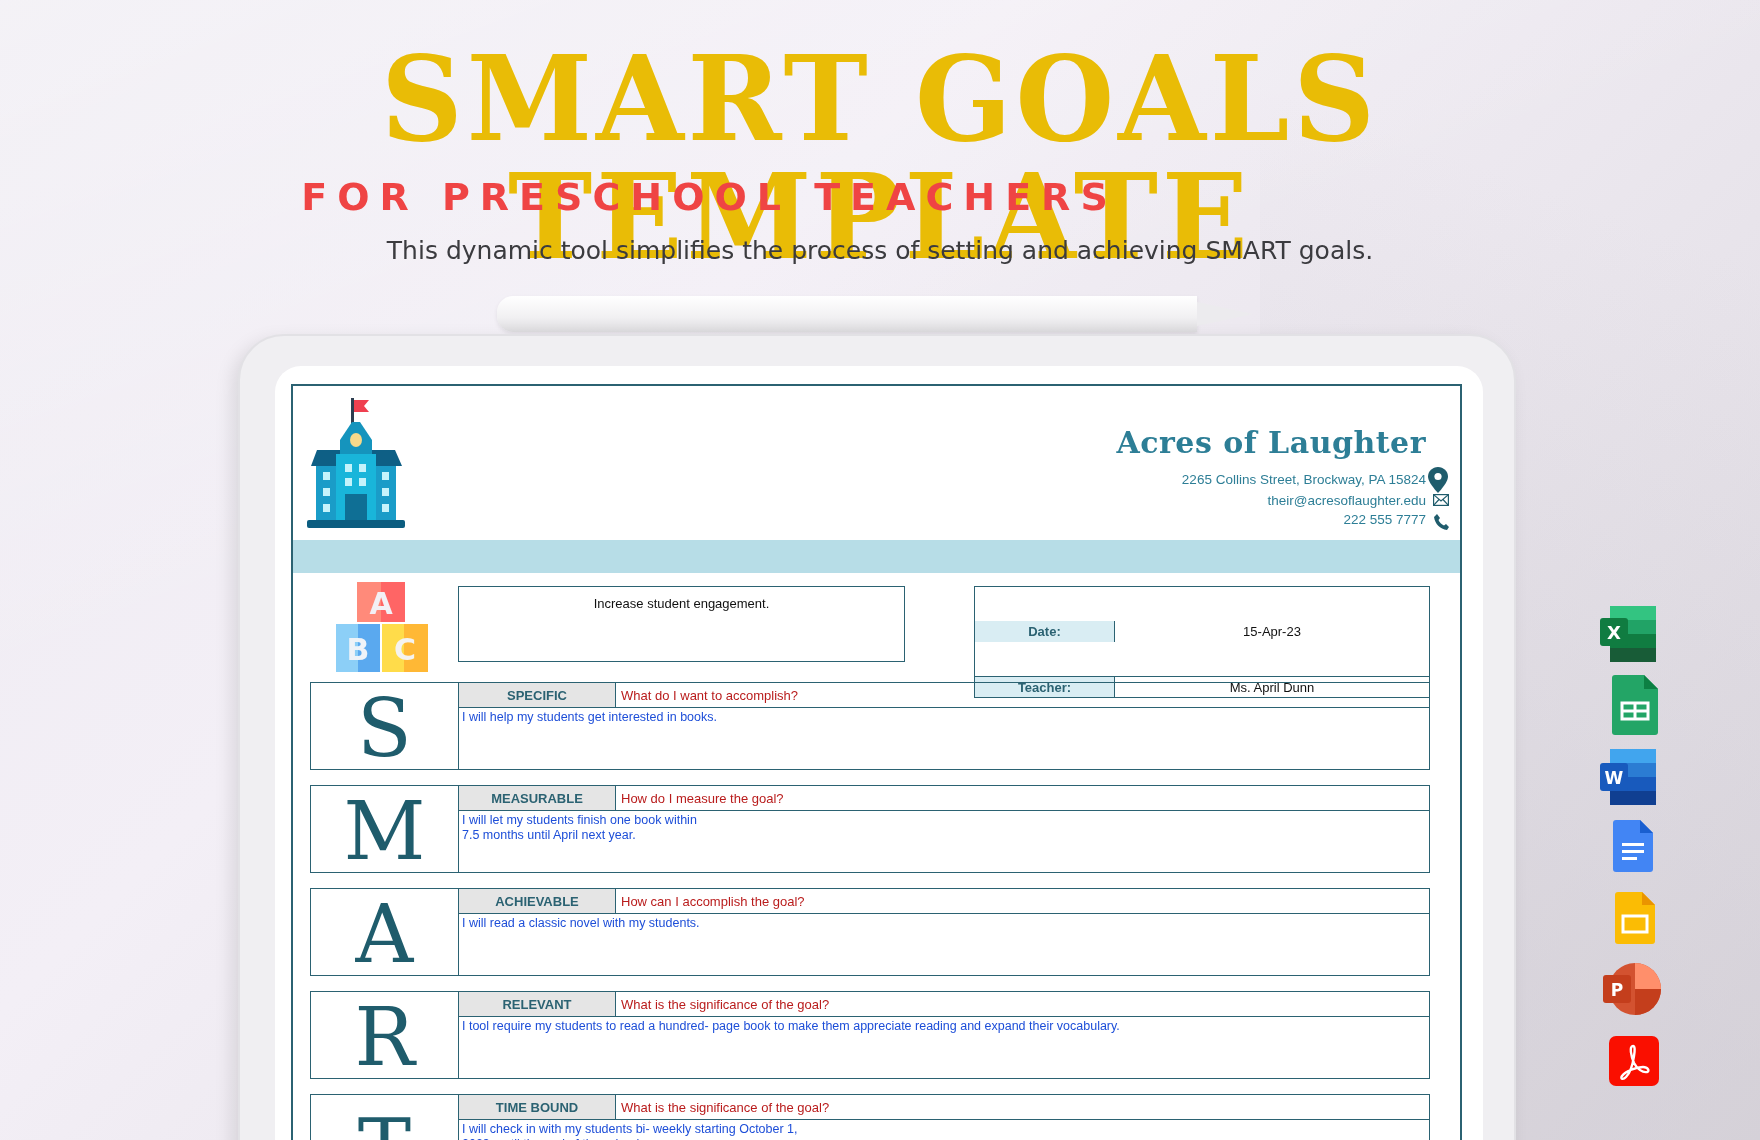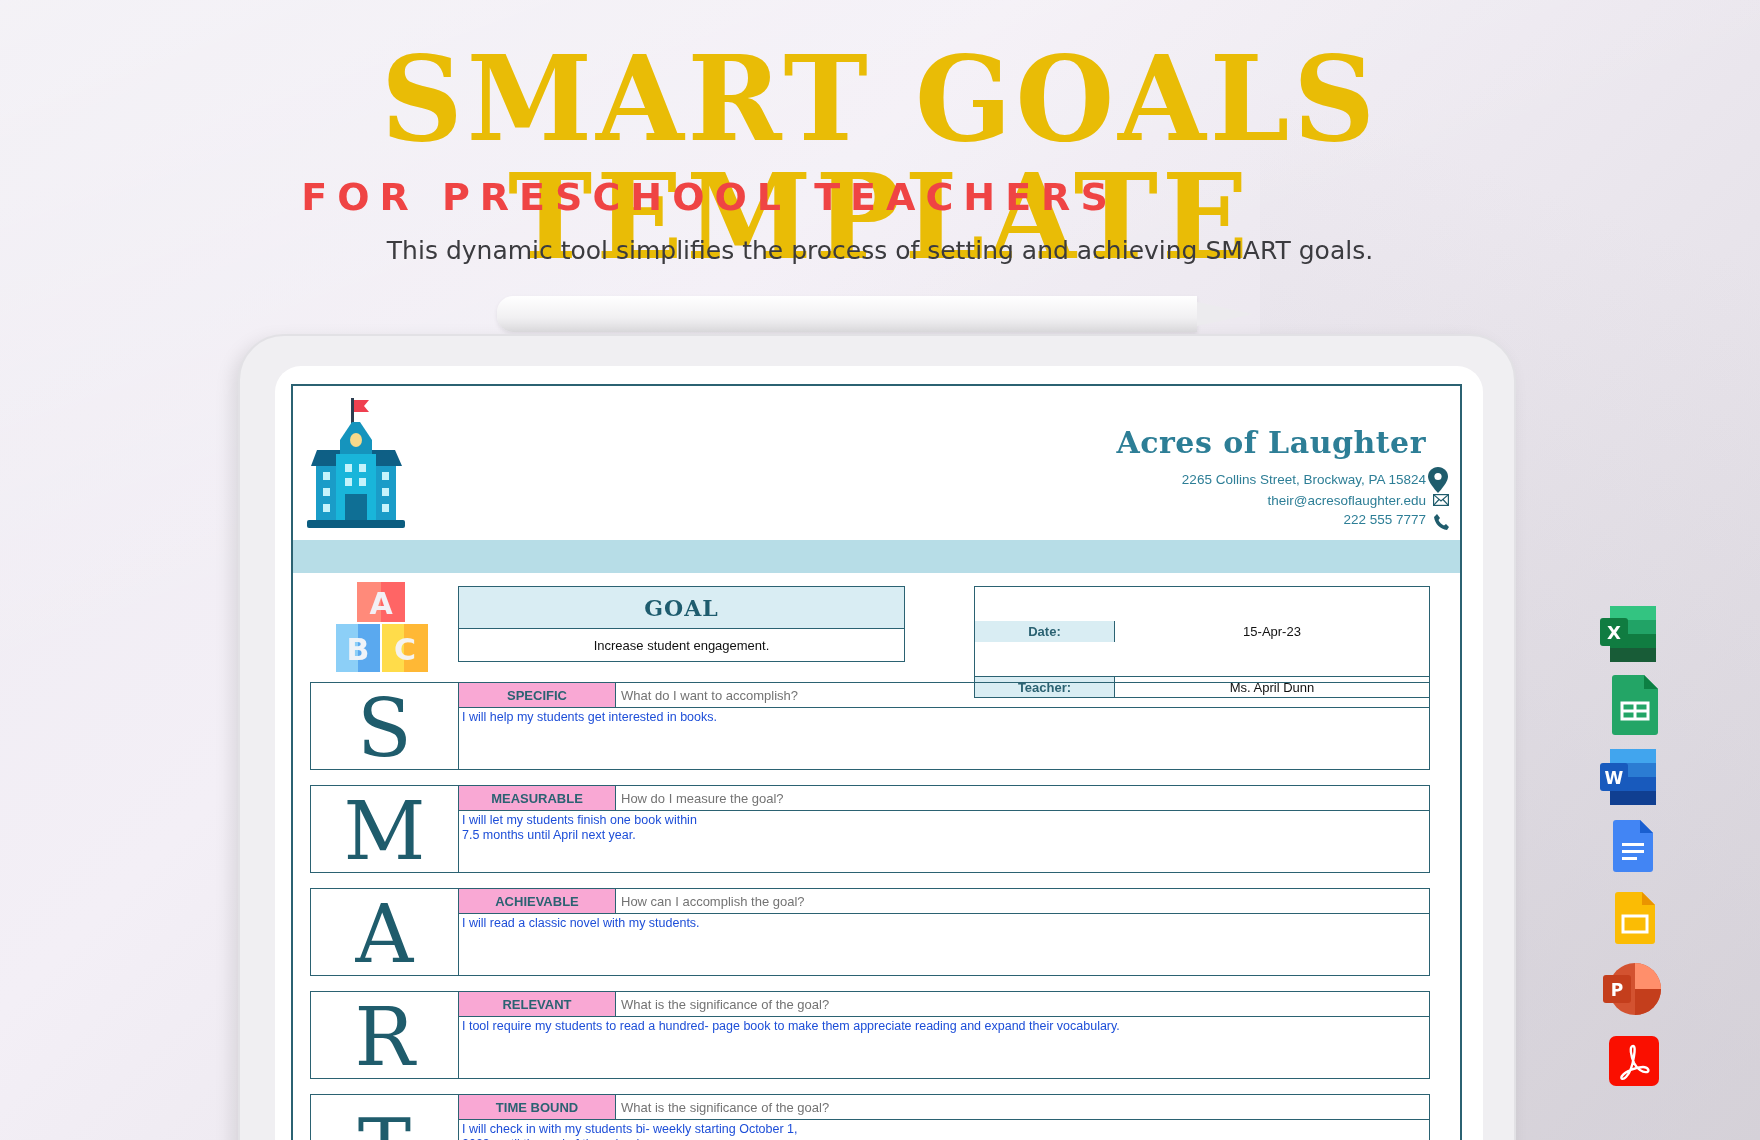--- a/index.html
+++ b/index.html
@@ -63,23 +63,23 @@
   .meta-row + .meta-row { border-top:1.5px solid #2b6272; }
   .meta-label { width:140px; background:#d9edf3; border-right:1.5px solid #2b6272; display:flex; align-items:center; justify-content:center;
     font-weight:bold; font-size:13px; color:#2b6272; }
   .meta-val { flex:1; display:flex; align-items:center; justify-content:center; font-size:13px; color:#111; }
 
   .smart-block { position:absolute; left:310px; width:1120px; height:88px; border:1.5px solid #2b6272; display:flex; }
   .smart-letter { width:148px; border-right:1.5px solid #2b6272; display:flex; align-items:flex-end; justify-content:center;
     font-family:"DejaVu Serif", serif; font-size:80px; color:#1f5c6c; line-height:1; padding-bottom:0; overflow:hidden; }
   .smart-body { flex:1; display:flex; flex-direction:column; }
   .smart-head { height:25px; display:flex; border-bottom:1.5px solid #2b6272; }
-  .smart-label { width:157px; background:#f9a8d4; border-right:1.5px solid #2b6272; display:flex; align-items:center; justify-content:center;
+  .smart-label { width:157px; background:#e5e5e5; border-right:1.5px solid #2b6272; display:flex; align-items:center; justify-content:center;
     font-weight:bold; font-size:13px; color:#2b6272; }
-  .smart-q { flex:1; display:flex; align-items:center; padding-left:5px; font-size:13px; color:#737373; }
+  .smart-q { flex:1; display:flex; align-items:center; padding-left:5px; font-size:13px; color:#b91c1c; }
   .smart-ans { flex:1; padding:2px 3px; font-size:12.5px; color:#1d4ed8; line-height:15px; white-space:pre-line; }
 
   .app-icon { position:absolute; width:60px; height:60px; }
 </style>
 </head>
 <body>
 
 <div class="facet1"></div>
 <div class="facet2"></div>
 
@@ -143,21 +143,20 @@
   <text x="45" y="32" text-anchor="middle" font-family="DejaVu Sans, sans-serif" font-weight="bold" font-size="30" fill="#f3f0f5">A</text>
   <rect x="0" y="42" width="22" height="48" fill="#8ccff7"></rect>
   <rect x="22" y="42" width="22" height="48" fill="#5aa9ef"></rect>
   <text x="22" y="78" text-anchor="middle" font-family="DejaVu Sans, sans-serif" font-weight="bold" font-size="30" fill="#eef3f8">B</text>
   <rect x="46" y="42" width="22" height="48" fill="#ffdc4a"></rect>
   <rect x="68" y="42" width="24" height="48" fill="#ffb835"></rect>
   <text x="69" y="78" text-anchor="middle" font-family="DejaVu Sans, sans-serif" font-weight="bold" font-size="30" fill="#f5f3ef">C</text>
 </svg>
 
 <div class="goal-box">
-  <div class="goal-head">GOAL</div>
   <div class="goal-val">Increase student engagement.</div>
 </div>
 
 <div class="meta">
   <div class="meta-row">
     <div class="meta-label">Date:</div>
     <div class="meta-val">15-Apr-23</div>
   </div>
   <div class="meta-row">
     <div class="meta-label">Teacher:</div>

